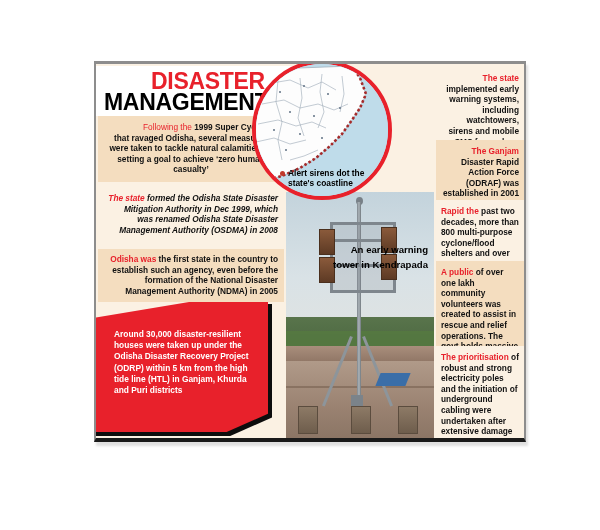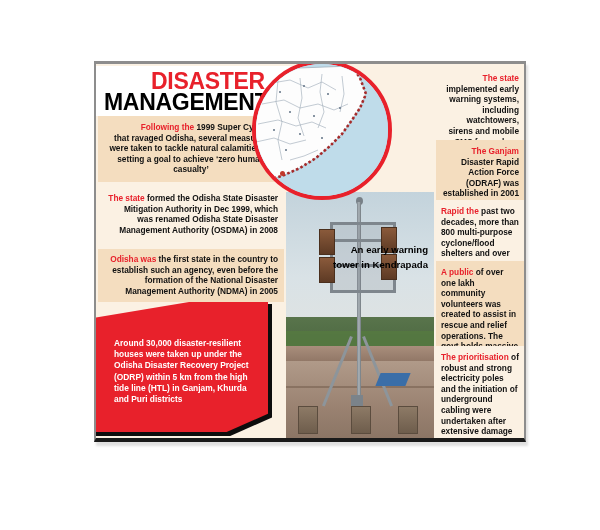--- a/index.html
+++ b/index.html
@@ -47,32 +47,32 @@
     position:absolute;box-sizing:border-box;
     font-size:8.3px;line-height:10.6px;color:#111;
     font-weight:bold;
   }
   .tb .lead{color:#e8212b;}
   .tb.tan{background:#f4ddbf;}
   .tb.cream{background:#fbf1e3;}
 
   
   #blk-1{left:2px;top:52px;width:186px;padding:6px 8px 7px 8px;text-align:center;}
-  #blk-1 .lead{font-weight:bold;margin-left:34px;}
-  #blk-2{left:2px;top:123px;width:186px;padding:6px 6px 7px 8px;text-align:right;}
+  #blk-1 .lead{font-weight:normal;margin-left:34px;}
+  #blk-2{left:2px;top:123px;width:186px;padding:6px 6px 7px 8px;text-align:right;font-style:italic;}
   #blk-3{left:2px;top:185px;width:186px;padding:5px 6px 6px 8px;text-align:right;}
 
   
   .callout{
     position:absolute;left:-16px;top:238px;width:188px;height:130px;
     background:#e8212b;z-index:5;
     clip-path:polygon(0% 14%, 58% 0%, 100% 0%, 100% 86%, 78% 100%, 0% 100%);
   }
   .callout .ctext{
-    position:absolute;left:34px;top:36px;width:136px;
+    position:absolute;left:34px;top:27px;width:136px;
     color:#ffffff;font-size:8.4px;line-height:11.2px;font-weight:bold;
     text-align:left;
   }
   .callout-shadow{
     position:absolute;left:-14px;top:240px;width:190px;height:132px;
     background:#0d0d0d;z-index:4;
     clip-path:polygon(0% 14%, 58% 0%, 100% 0%, 100% 86%, 78% 100%, 0% 100%);
   }
 
   
@@ -237,20 +237,21 @@
           <circle cx="58" cy="52" r="1.1"></circle>
             <circle cx="84" cy="44" r="1.1"></circle>
           <circle cx="18" cy="66" r="1.1"></circle>
             <circle cx="44" cy="70" r="1.1"></circle>
           <circle cx="66" cy="74" r="1.1"></circle>
             <circle cx="30" cy="86" r="1.1"></circle>
         </g>
         <path d="M96,2 L104,14 L110,30 L104,44 L96,56 L86,70 L74,82 L60,94 L44,104 L26,112 L4,118" fill="none" stroke="#a52a2a" stroke-width="2.6" stroke-dasharray="2.6 2.2"></path>
       </svg>
       <div class="map-dot"></div>
+      <div class="map-note">Alert sirens dot the state's coastline</div>
     </div>
 
     <div class="tb cream" id="blk-r1">
       <span class="lead">The state </span><span>implemented early warning systems, including watchtowers, sirens and mobile SMS for cyclone and tsunami warnings for the public</span>
     </div>
 
     <div class="tb tan" id="blk-r2">
       <span class="lead">The Ganjam </span><span>Disaster Rapid Action Force (ODRAF) was established in 2001 for professional disaster response</span>
     </div>
 

